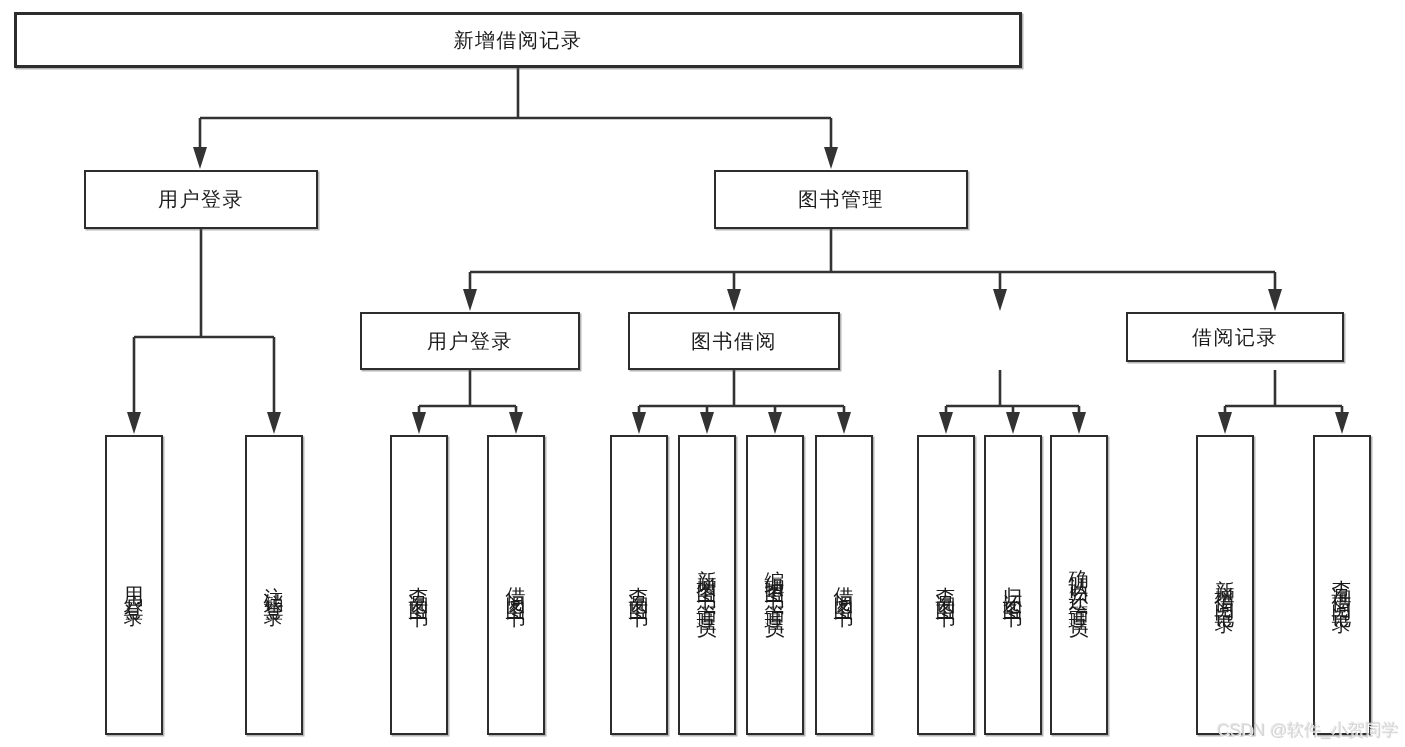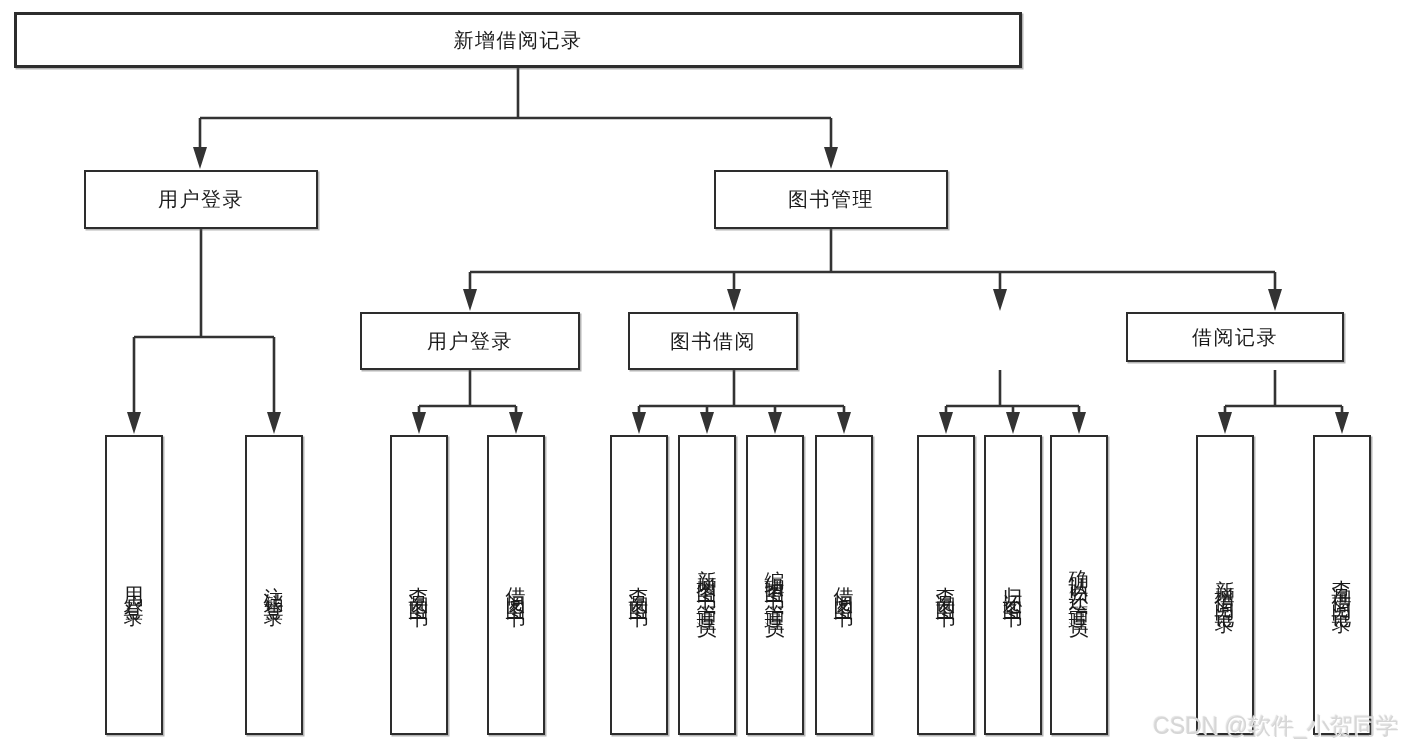--- a/index.html
+++ b/index.html
@@ -38,21 +38,21 @@
     writing-mode:vertical-rl;
     text-orientation:mixed;
     font-size:20px;
     letter-spacing:7px;
     line-height:1;
     white-space:nowrap;
   }
   .watermark{
     position:absolute;
     right:6px;bottom:5px;
-    font-size:23px;
+    font-size:17px;
     color:var(--wm-color);
     text-shadow:1px 1px 0 rgba(255,255,255,.9), -1px -1px 1px rgba(130,130,130,.25);
     white-space:nowrap;
     pointer-events:none;
   }
 </style>
 </head>
 <body>
 
 <div class="canvas">
@@ -114,28 +114,28 @@
       M1335,412 L1349,412 L1342,434 Z"></path>
   </svg>
 
   <div class="box root" style="left:14px;top:12px;width:1008px;height:56px">
     <span class="h-label">新增借阅记录</span>
   </div>
 
   <div class="box" style="left:84px;top:170px;width:234px;height:59px">
     <span class="h-label">用户登录</span>
   </div>
-  <div class="box" style="left:714px;top:170px;width:234px;height:59px">
+  <div class="box" style="left:714px;top:170px;width:254px;height:59px">
     <span class="h-label">图书管理</span>
   </div>
 
   <div class="box" style="left:360px;top:312px;width:220px;height:58px">
     <span class="h-label">用户登录</span>
   </div>
-  <div class="box" style="left:628px;top:312px;width:170px;height:58px">
+  <div class="box" style="left:628px;top:312px;width:212px;height:58px">
     <span class="h-label">图书借阅</span>
   </div>
   <div class="box" style="left:1126px;top:312px;width:218px;height:50px">
     <span class="h-label">借阅记录</span>
   </div>
 
   <div class="box leaf" style="left:105px;top:435px">
     <span class="v-label">用户登录</span>
   </div>
   <div class="box leaf" style="left:245px;top:435px">

